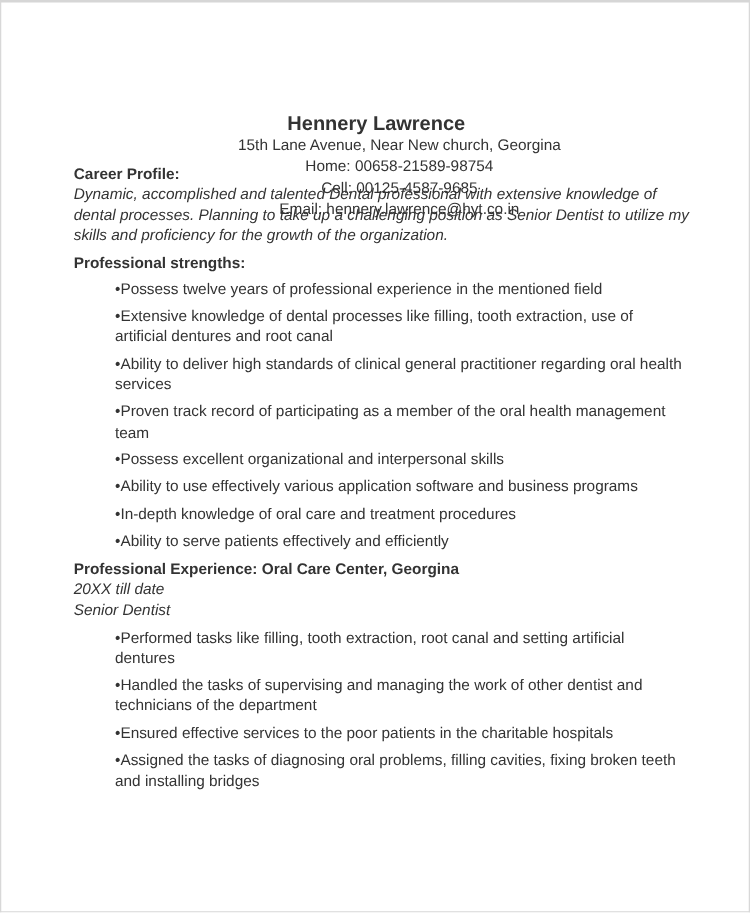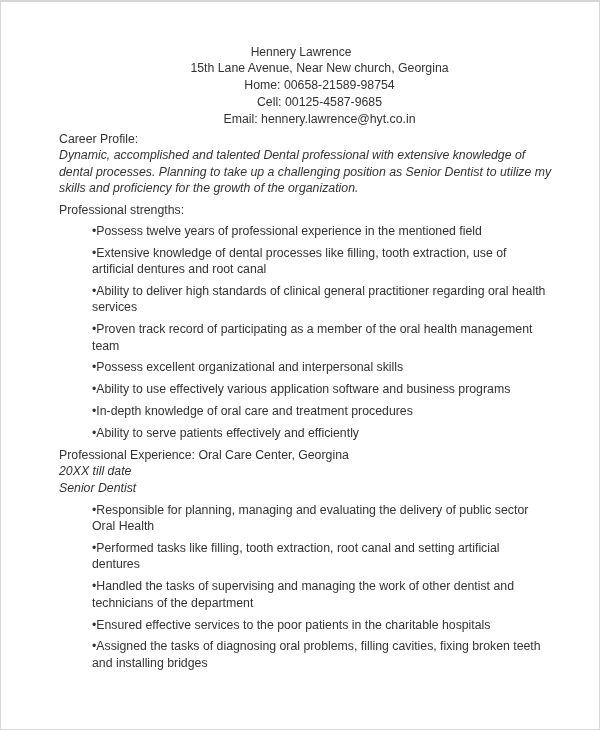--- a/index.html
+++ b/index.html
@@ -10,24 +10,24 @@
     box-sizing: border-box;
     border: 1px solid #d8d8d8;
     border-top: 2px solid #d6d6d6;
     background: #ffffff;
     font-family: "Liberation Sans", sans-serif;
     color: #333333;
     font-size: 12.3px;
     line-height: 16px;
   }
   .header { position: absolute; top: 42px; left: 0; width: 600px; text-align: center; }
-  .header .name { font-weight: normal; font-size: 12px; line-height: 16px; }
+  .header .name { font-weight: bold; font-size: 16px; line-height: 16px; margin-top: 48px; }
   .header .line { line-height: 17px; margin-left: 37px; }
   .body { position: absolute; left: 58px; top: 129px; width: 500px; }
-  .section-title { font-weight: normal; line-height: 16px; }
+  .section-title { font-weight: bold; line-height: 16px; }
   .para { line-height: 16.5px; font-style: italic; }
   .bullets { margin: 0; padding: 0 0 0 33px; list-style: none; }
   .bullets li { line-height: 16.5px; margin-top: 5.3px; padding-right: 10px; }
   .gap-s { height: 5px; }
   .gap-m { height: 6px; }
 </style>
 </head>
 <body>
 
 <div class="page">
@@ -56,21 +56,20 @@
       <li>•Ability to use effectively various application software and business programs</li>
       <li>•In-depth knowledge of oral care and treatment procedures</li>
       <li>•Ability to serve patients effectively and efficiently</li>
     </ul>
 
     <div class="gap-m"></div>
     <div class="section-title">Professional Experience: Oral Care Center, Georgina</div>
     <div class="para">20XX till date</div>
     <div class="para">Senior Dentist</div>
     <ul class="bullets">
-      <li>•Responsible for planning, managing and evaluating the delivery of public sector Oral Health</li>
       <li>•Performed tasks like filling, tooth extraction, root canal and setting artificial dentures</li>
       <li>•Handled the tasks of supervising and managing the work of other dentist and technicians of the department</li>
       <li>•Ensured effective services to the poor patients in the charitable hospitals</li>
       <li>•Assigned the tasks of diagnosing oral problems, filling cavities, fixing broken teeth and installing bridges</li>
     </ul>
 
   </div>
 </div>
 
 </body></html>

